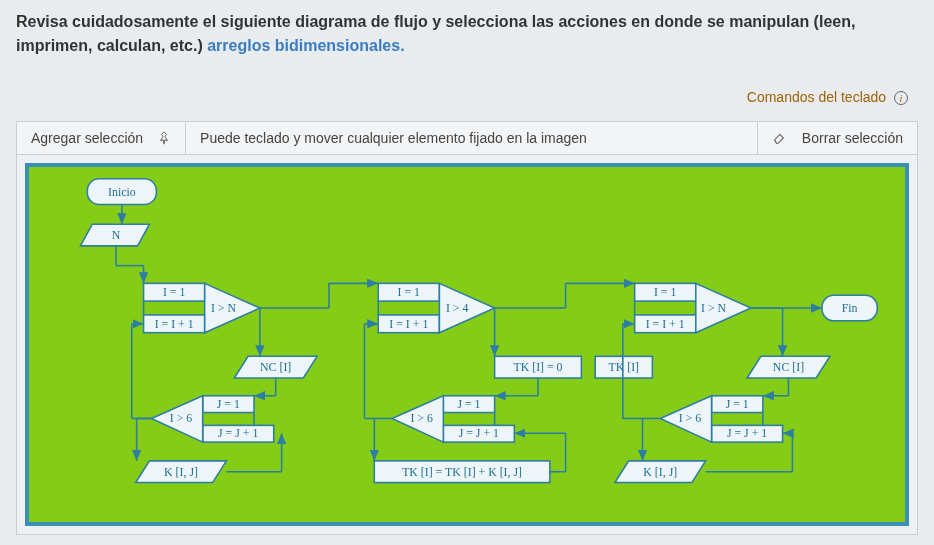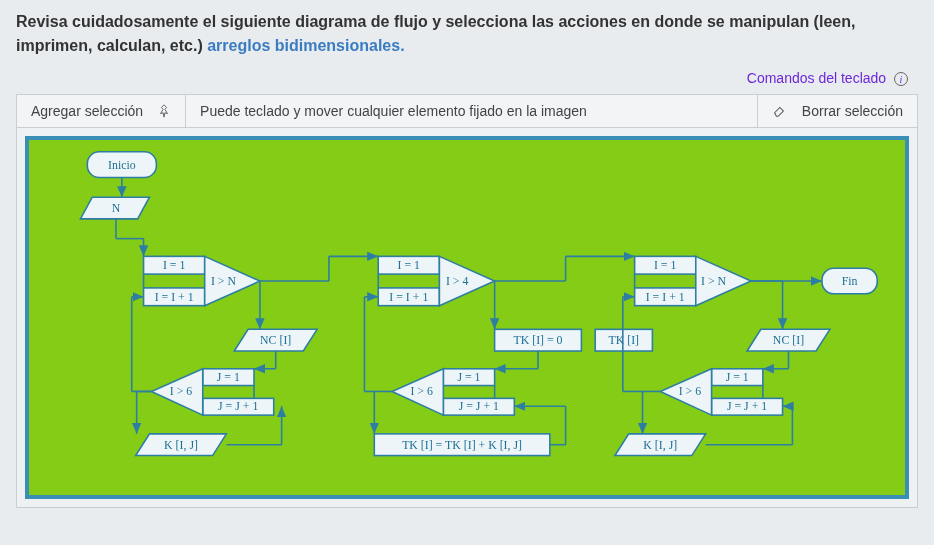--- a/index.html
+++ b/index.html
@@ -10,28 +10,28 @@
     height: 545px;
     overflow: hidden;
     color: #444;
   }
   .container { padding: 10px 16px; }
   .question {
     font-size: 16px;
     font-weight: 600;
     color: #333;
     line-height: 1.5;
-    margin-bottom: 12px;
+    margin-bottom: 31px;
   }
   .question .link { color: #3a7cc2; }
   .keyboard-row {
     text-align: right;
     font-size: 14px;
-    color: #6d28d9;
-    margin-bottom: 8px;
+    color: #a16207;
+    margin-bottom: 16px;
     padding-right: 10px;
   }
   .keyboard-row .info-icon {
     display: inline-block;
     border: 1px solid #666;
     border-radius: 50%;
     width: 14px; height: 14px;
     line-height: 13px;
     text-align: center;
     font-size: 10px;

